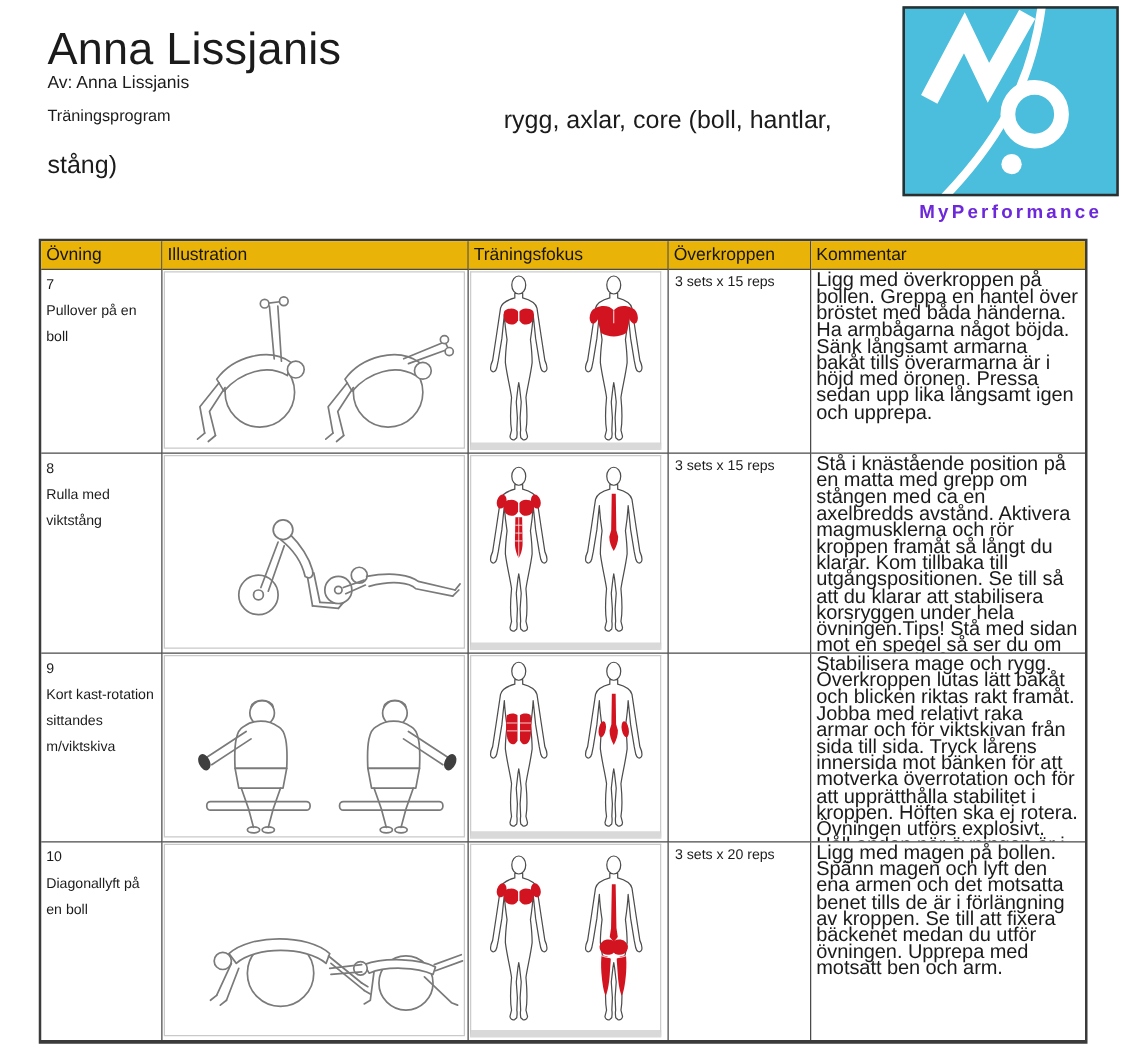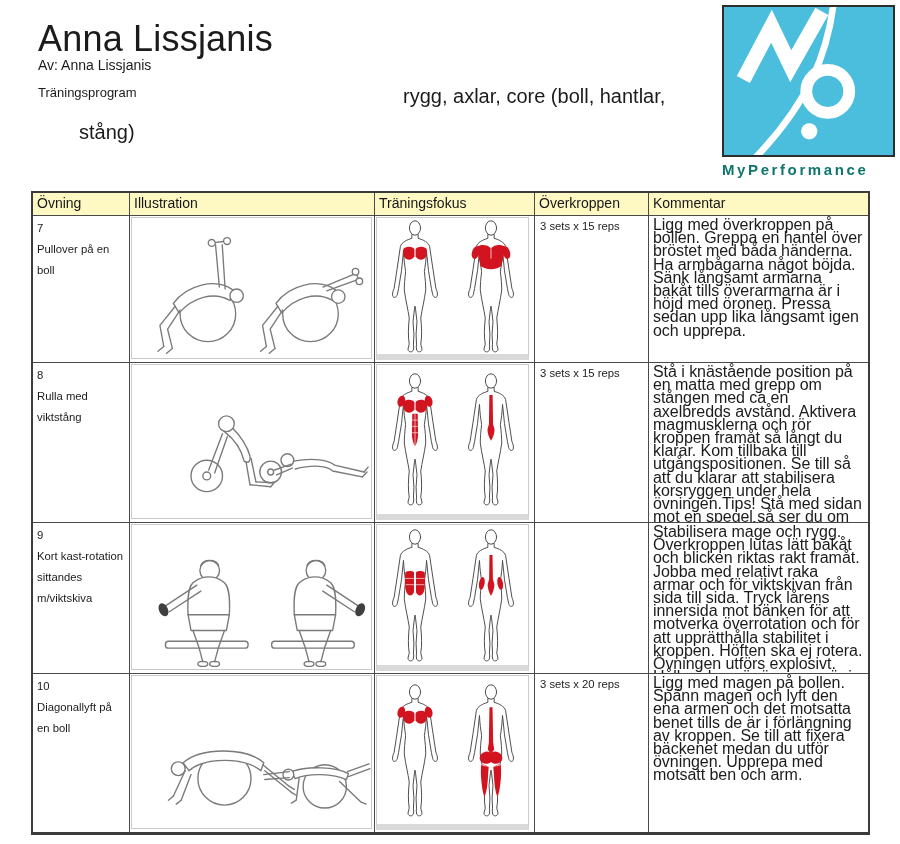--- a/index.html
+++ b/index.html
@@ -6,39 +6,39 @@
   body{
     width:900px;height:844px;position:relative;background:#ffffff;
     font-family:"Liberation Sans","DejaVu Sans",sans-serif;color:#1b1b1b;
     overflow:hidden;
   }
   
   .doc-title{position:absolute;left:38px;top:18px;font-size:36px;font-weight:400;letter-spacing:.2px;}
   .doc-byline{position:absolute;left:38px;top:57px;font-size:14px;}
   .program-label{position:absolute;left:38px;top:85px;font-size:13px;}
   .program-value-1{position:absolute;left:403px;top:85px;font-size:20px;}
-  .program-value-2{position:absolute;left:38px;top:121px;font-size:20px;margin-left:41px;}
+  .program-value-2{position:absolute;left:38px;top:121px;font-size:20px;}
   
   .logo-box{position:absolute;left:722px;top:5px;width:169px;height:148px;background:#4ABEDC;border:2px solid #2e2e2e;}
   .logo-box svg{width:100%;height:100%;display:block;}
-  .brand-name{position:absolute;left:722px;top:161px;width:173px;
-    font-size:15px;letter-spacing:2.6px;color:#0f766e;font-weight:600;}
+  .brand-name{position:absolute;left:722px;top:161px;width:173px;text-align:center;
+    font-size:15px;letter-spacing:2.6px;color:#6d28d9;font-weight:600;}
   
   .ex-table{
     position:absolute;left:31px;top:191px;width:839px;box-sizing:border-box;
     border:2px solid #3b3b3b;border-bottom-width:3px;
     display:grid;
     grid-template-columns:97px 245px 160px 114px 1fr;
     grid-template-rows:23px 147px 160px 151px 158px;
     background:#fff;
   }
   .cell{border-right:1px solid #4a4a4a;border-bottom:1px solid #4a4a4a;box-sizing:border-box;overflow:hidden;position:relative;}
   .cell.col-last{border-right:none;}
   .cell.row-last{border-bottom:none;}
-  .hcell{background:#fef9c3;font-size:14px;padding:2px 4px 0 4px;color:#161616;}
+  .hcell{background:#eab308;font-size:14px;padding:2px 4px 0 4px;color:#161616;}
   .ex-cell{font-size:11.3px;line-height:21px;padding:2px 4px;}
   .data-cell{font-size:11.3px;padding:4px 5px;}
   .comment-cell{font-size:16px;line-height:13.2px;padding:2px 4px;letter-spacing:-.05px;}
   
   .illus-box{position:absolute;left:1px;top:1px;right:2px;bottom:3px;border:1px solid #c9c9c9;background:#fff;}
   .illus-box svg{width:100%;height:100%;display:block;}
   .fokus-box{position:absolute;left:1px;top:1px;right:5px;bottom:2px;border:1px solid #cccccc;
     border-bottom:6px solid #d9d9d9;background:#fff;
     display:flex;justify-content:center;align-items:center;gap:22px;}
   

